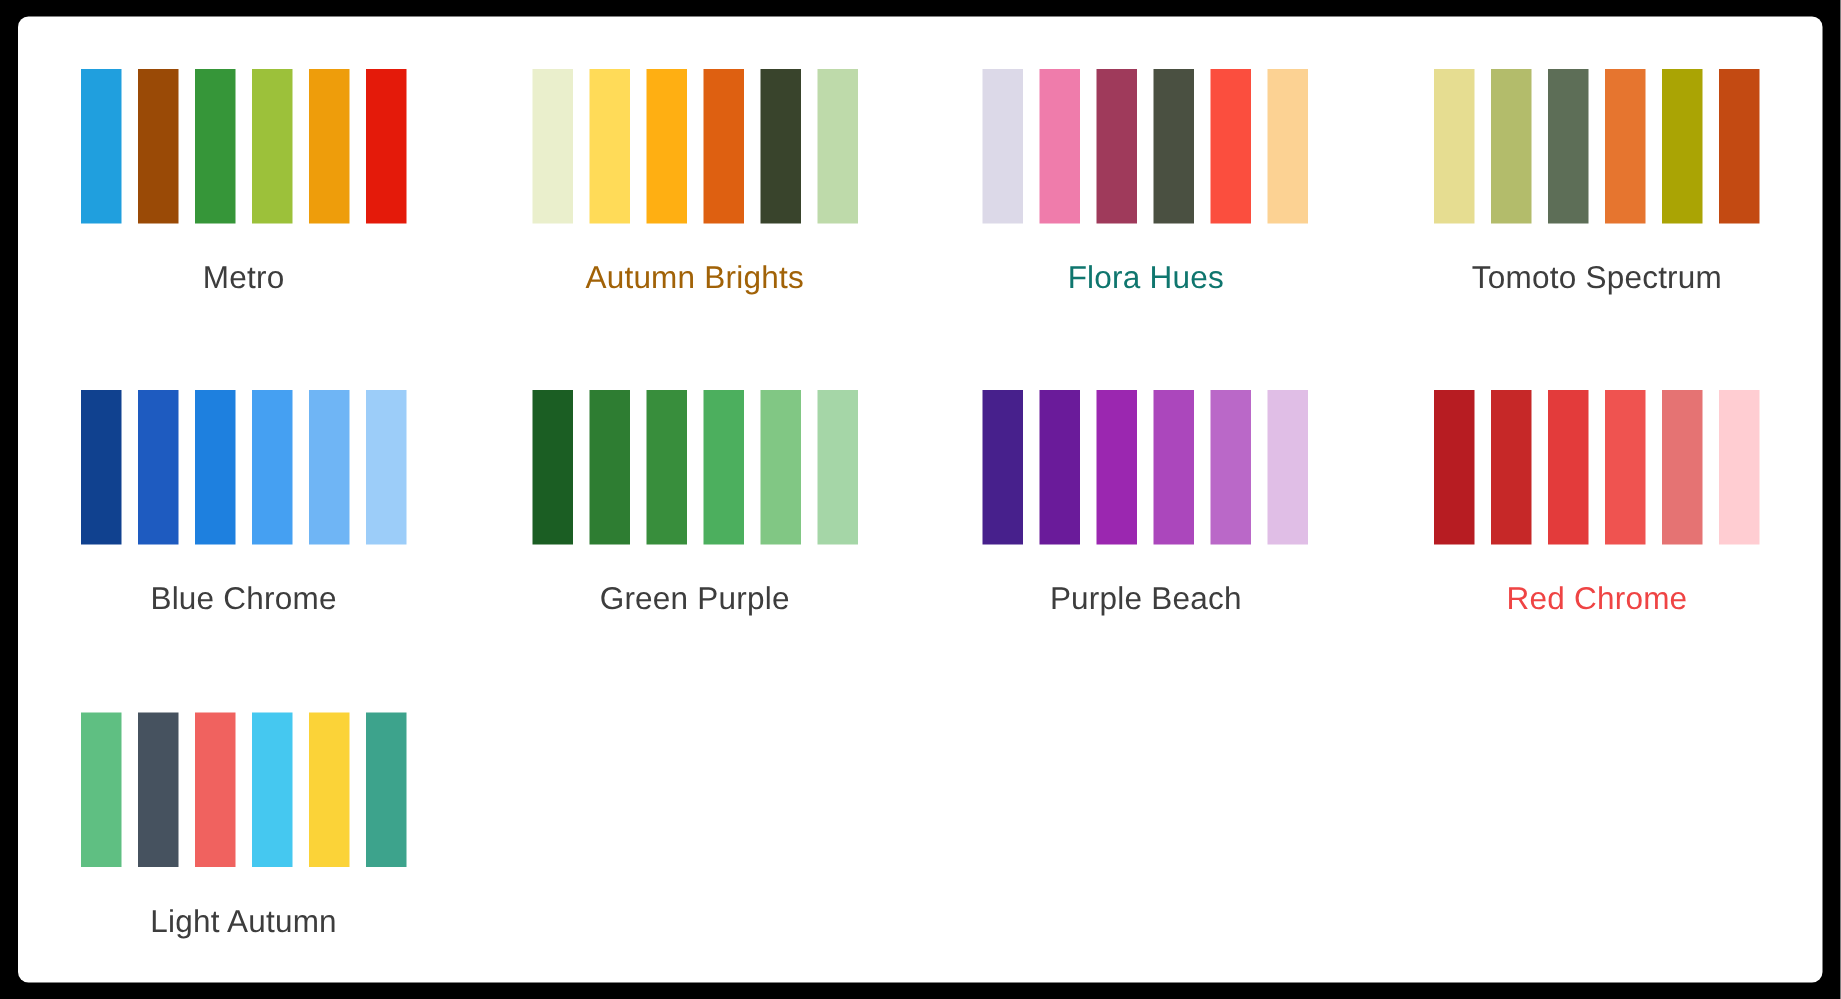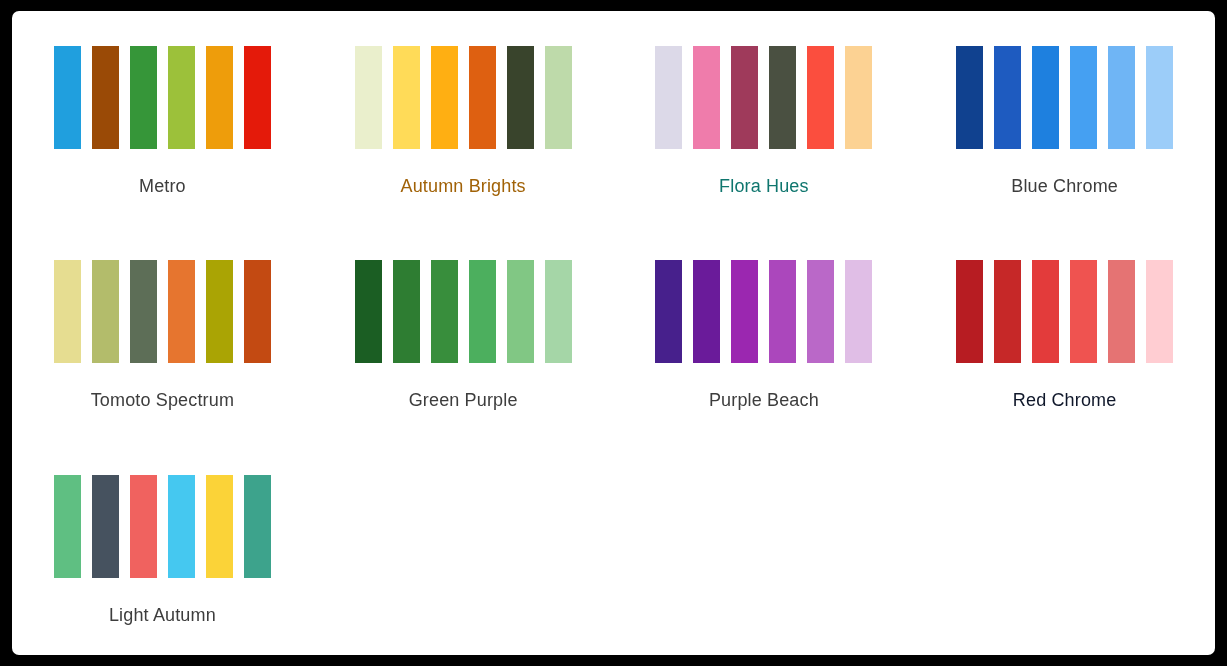--- a/index.html
+++ b/index.html
@@ -61,21 +61,21 @@
   }
 
   .swatch {
     width: 27px;
     height: 103px;
     display: block;
   }
 
   .palette-label {
     margin-top: 28px;
-    font-size: 18px;
+    font-size: 21px;
     line-height: 18px;
     color: #3d3d3d;
     text-align: center;
     letter-spacing: 0.15px;
     white-space: nowrap;
   }
 </style>
 </head>
 <body style="background: rgb(0, 0, 0);">
 
@@ -109,39 +109,39 @@
           <span class="swatch" style="background-color: rgb(239, 124, 171);"></span>
           <span class="swatch" style="background-color: rgb(159, 58, 91);"></span>
           <span class="swatch" style="background-color: rgb(74, 80, 65);"></span>
           <span class="swatch" style="background-color: rgb(251, 78, 62);"></span>
           <span class="swatch" style="background-color: rgb(252, 210, 147);"></span>
         </div>
         <div class="palette-label" style="color: #0f766e;">Flora Hues</div>
       </div>
       <div class="palette-card">
         <div class="swatch-row">
+          <span class="swatch" style="background-color: rgb(230, 221, 145);"></span>
+          <span class="swatch" style="background-color: rgb(179, 188, 107);"></span>
+          <span class="swatch" style="background-color: rgb(93, 110, 87);"></span>
+          <span class="swatch" style="background-color: rgb(230, 117, 47);"></span>
+          <span class="swatch" style="background-color: rgb(170, 164, 4);"></span>
+          <span class="swatch" style="background-color: rgb(195, 74, 18);"></span>
+        </div>
+        <div class="palette-label" style="color: rgb(61, 61, 61);">Tomoto Spectrum</div>
+      </div>
+      <div class="palette-card">
+        <div class="swatch-row">
           <span class="swatch" style="background-color: rgb(16, 65, 143);"></span>
           <span class="swatch" style="background-color: rgb(30, 91, 192);"></span>
           <span class="swatch" style="background-color: rgb(30, 128, 223);"></span>
           <span class="swatch" style="background-color: rgb(69, 160, 242);"></span>
           <span class="swatch" style="background-color: rgb(111, 181, 245);"></span>
           <span class="swatch" style="background-color: rgb(156, 205, 249);"></span>
         </div>
         <div class="palette-label" style="color: rgb(61, 61, 61);">Blue Chrome</div>
-      </div>
-      <div class="palette-card">
-        <div class="swatch-row">
-          <span class="swatch" style="background-color: rgb(230, 221, 145);"></span>
-          <span class="swatch" style="background-color: rgb(179, 188, 107);"></span>
-          <span class="swatch" style="background-color: rgb(93, 110, 87);"></span>
-          <span class="swatch" style="background-color: rgb(230, 117, 47);"></span>
-          <span class="swatch" style="background-color: rgb(170, 164, 4);"></span>
-          <span class="swatch" style="background-color: rgb(195, 74, 18);"></span>
-        </div>
-        <div class="palette-label" style="color: rgb(61, 61, 61);">Tomoto Spectrum</div>
       </div>
       <div class="palette-card">
         <div class="swatch-row">
           <span class="swatch" style="background-color: rgb(27, 94, 35);"></span>
           <span class="swatch" style="background-color: rgb(46, 125, 50);"></span>
           <span class="swatch" style="background-color: rgb(56, 142, 60);"></span>
           <span class="swatch" style="background-color: rgb(76, 175, 94);"></span>
           <span class="swatch" style="background-color: rgb(129, 199, 132);"></span>
           <span class="swatch" style="background-color: rgb(165, 214, 167);"></span>
         </div>
@@ -160,21 +160,21 @@
       </div>
       <div class="palette-card">
         <div class="swatch-row">
           <span class="swatch" style="background-color: rgb(183, 28, 34);"></span>
           <span class="swatch" style="background-color: rgb(198, 40, 40);"></span>
           <span class="swatch" style="background-color: rgb(227, 59, 59);"></span>
           <span class="swatch" style="background-color: rgb(239, 83, 80);"></span>
           <span class="swatch" style="background-color: rgb(229, 115, 115);"></span>
           <span class="swatch" style="background-color: rgb(255, 205, 210);"></span>
         </div>
-        <div class="palette-label" style="color: #0f172a;">Red Chrome</div>
+        <div class="palette-label" style="color: #ef4444;">Red Chrome</div>
       </div>
       <div class="palette-card">
         <div class="swatch-row">
           <span class="swatch" style="background-color: rgb(95, 191, 130);"></span>
           <span class="swatch" style="background-color: rgb(70, 82, 95);"></span>
           <span class="swatch" style="background-color: rgb(240, 98, 95);"></span>
           <span class="swatch" style="background-color: rgb(69, 200, 240);"></span>
           <span class="swatch" style="background-color: rgb(251, 211, 56);"></span>
           <span class="swatch" style="background-color: rgb(61, 163, 140);"></span>
         </div>

